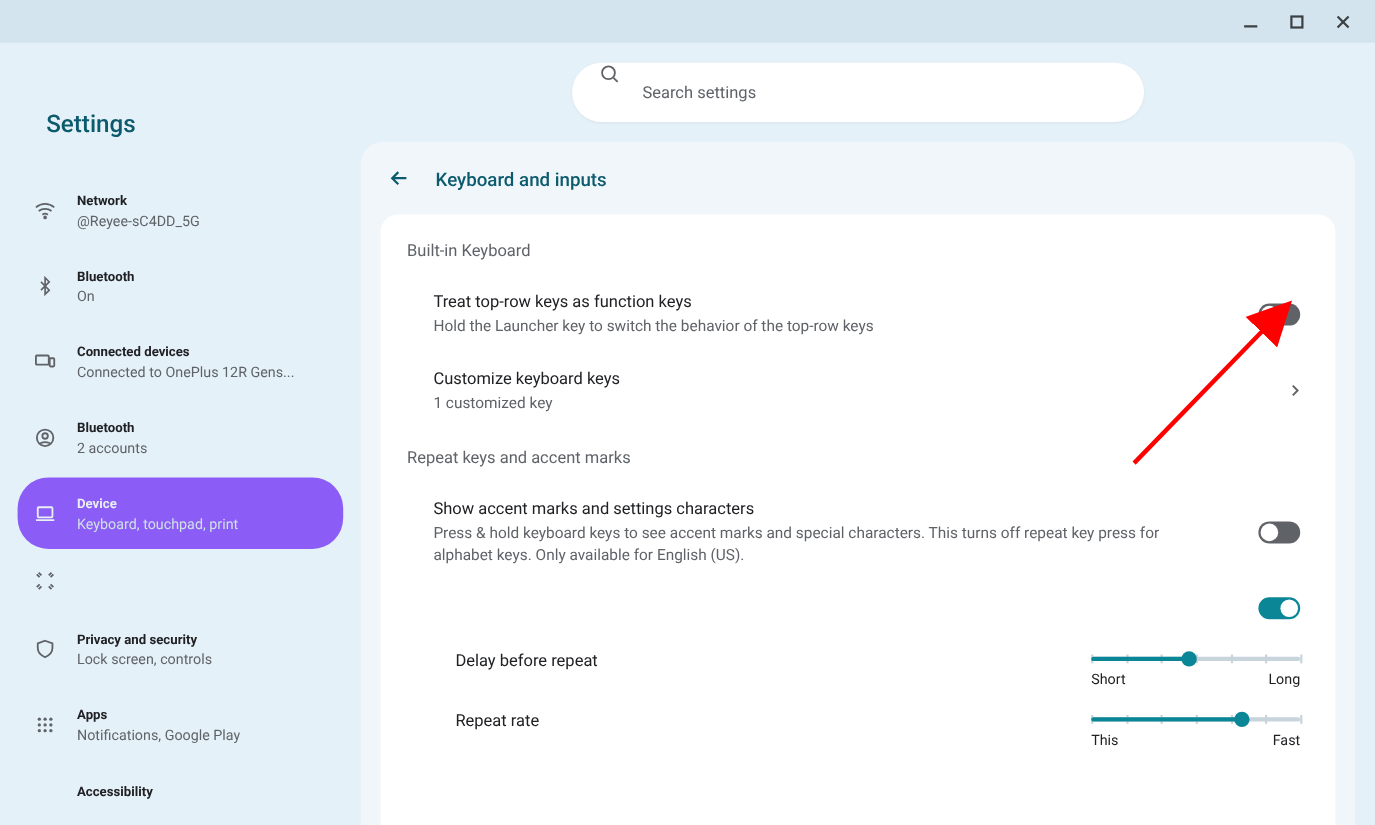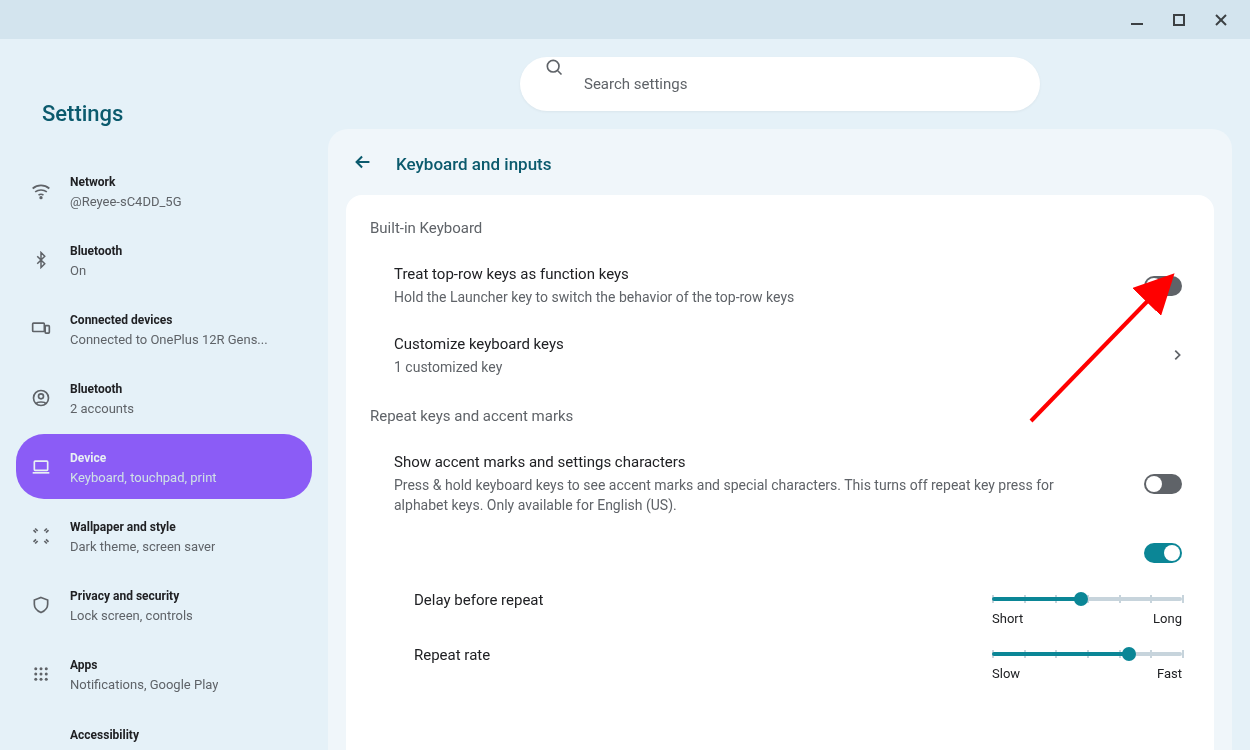--- a/index.html
+++ b/index.html
@@ -249,24 +249,20 @@
       </li>
       <li class="nav-item">
         <span class="icon">
             <svg width="20" height="20" viewBox="0 0 24 24" fill="none" stroke="currentColor" stroke-width="2">
               <path d="M5 3l3 3M3 5l3 3"></path>
               <path d="M19 3l-3 3M21 5l-3 3"></path>
               <path d="M5 21l3-3M3 19l3-3"></path>
               <path d="M19 21l-3-3M21 19l-3-3"></path>
             </svg>
           </span>
-        <div class="nav-texts">
-          <div class="nav-title">Wallpaper and style</div>
-          <div class="nav-sub">Dark theme, screen saver</div>
-        </div>
       </li>
       <li class="nav-item">
         <span class="icon">
             <svg width="20" height="20" viewBox="0 0 24 24" fill="none" stroke="currentColor" stroke-width="2">
               <path d="M12 3l8 3v5c0 5-3.5 8-8 10-4.5-2-8-5-8-10V6l8-3z"></path>
             </svg>
           </span>
         <div class="nav-texts">
           <div class="nav-title">Privacy and security</div>
           <div class="nav-sub">Lock screen, controls</div>
@@ -392,21 +388,21 @@
               <div class="slider-tick" style="left:16.6%"></div>
               <div class="slider-tick" style="left:33.3%"></div>
               <div class="slider-tick" style="left:50%"></div>
               <div class="slider-tick" style="left:66.6%"></div>
               <div class="slider-tick" style="left:83.3%"></div>
               <div class="slider-tick" style="left:100%"></div>
               <div class="slider-fill" style="width:72%"></div>
               <div class="slider-thumb" style="left:72%"></div>
             </div>
             <div class="slider-labels">
-              <span>Slow</span>
+              <span>This</span>
               <span>Fast</span>
             </div>
           </div>
         </div>
 
         <svg class="arrow-annot" style="left:665px; top:66px;" width="180" height="170" viewBox="0 0 180 170">
           <defs>
               <marker id="ah" markerWidth="10" markerHeight="10" refX="8" refY="5" orient="auto">
                 <polygon points="0,0 10,5 0,10" fill="#ff0000"></polygon>
               </marker>

